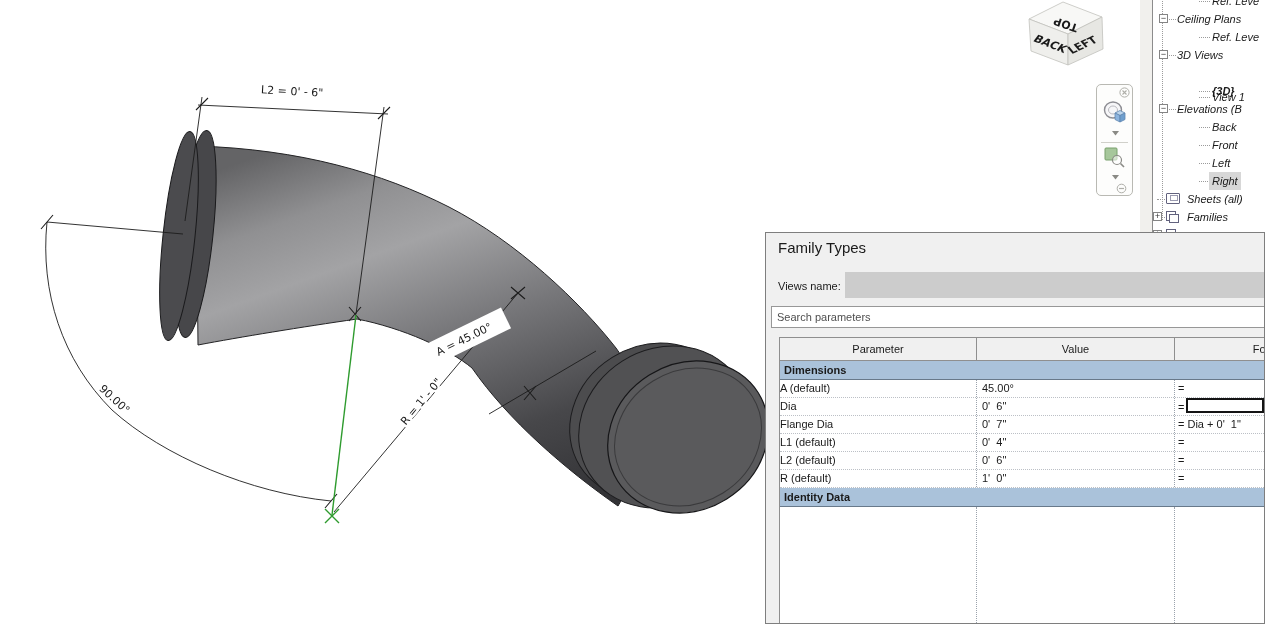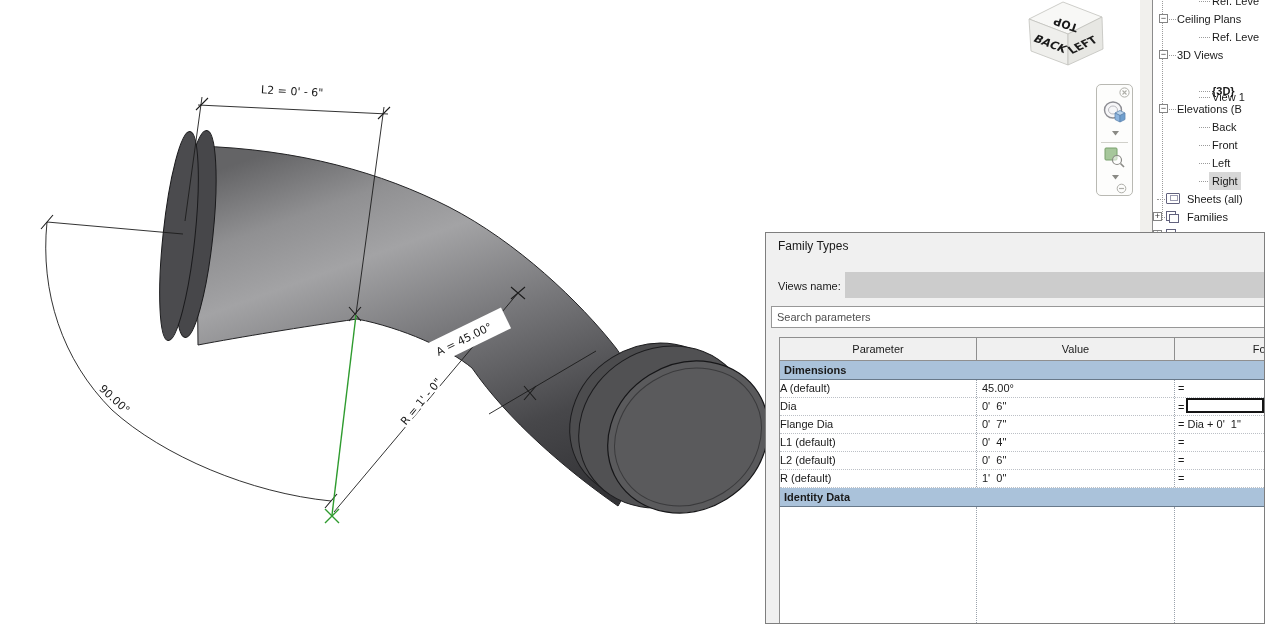--- a/index.html
+++ b/index.html
@@ -6,21 +6,21 @@
   #root{position:relative;width:1265px;height:624px;overflow:hidden;background:#ffffff;
         font-family:"Liberation Sans",sans-serif;font-size:11px;color:#1a1a1a;}
   #scene{position:absolute;left:0;top:0;z-index:0;}
   svg text{font-family:"DejaVu Sans",sans-serif;font-size:11px;fill:#1a1a1a;}
   .halo{paint-order:stroke;stroke:#ffffff;stroke-width:5px;stroke-linejoin:round;}
 
   
   #gutter{position:absolute;left:1140px;top:0;width:12px;height:624px;background:#f1f0ed;z-index:1;}
   #panel-border{position:absolute;left:1152px;top:0;width:1px;height:624px;background:#8c8c8c;z-index:1;}
   #panel-bg{position:absolute;left:1153px;top:0;width:112px;height:624px;background:#ffffff;z-index:1;}
-  #tree{position:absolute;left:1153px;top:0;width:112px;height:232px;overflow:hidden;z-index:2;}
+  #tree{position:absolute;left:1153px;top:0;width:112px;height:232px;overflow:hidden;z-index:2;font-style:italic;}
   .trunk{position:absolute;left:9px;top:-8px;height:228px;width:0;border-left:1px dotted #9b9b9b;}
   .trow{position:absolute;left:0;width:112px;height:18px;line-height:18px;white-space:nowrap;}
   .trow .lbl{position:absolute;top:0;height:18px;}
   .trow .lbl.b{font-weight:bold;}
   .trow .lbl.sel{background:#d7d7d7;padding:0 3px;margin-left:-3px;}
   .exp{position:absolute;top:4px;width:9px;height:9px;border:1px solid #848484;background:#fff;
        font-size:9px;line-height:7px;text-align:center;color:#333;box-sizing:border-box;}
   .stub{position:absolute;top:9px;height:0;border-top:1px dotted #9b9b9b;}
   .stub.c{left:46px;width:11px;} .stub.g{left:16px;width:7px;} .stub.r{left:4px;width:8px;}
   .g-exp{left:6px;} .r-exp{left:0px;}
@@ -33,21 +33,21 @@
 
   
   #navbar{position:absolute;left:1096px;top:84px;width:37px;height:112px;background:#fdfdfc;
           border:1px solid #b9b9b3;border-radius:5px;z-index:2;box-sizing:border-box;}
   #navbar .abs{position:absolute;}
   .nav-div{position:absolute;left:4px;right:4px;top:57px;height:0;border-top:1px solid #d0d0ca;}
 
   
   #dialog{position:absolute;left:765px;top:232px;width:500px;height:392px;background:#f0f0f0;
           border:1px solid #7e7e7e;box-sizing:border-box;overflow:hidden;z-index:5;}
-  #dlg-title{position:absolute;left:12px;top:6px;font-size:12px;}
+  #dlg-title{position:absolute;left:12px;top:6px;font-size:15px;}
   #typename-label{position:absolute;left:12px;top:47px;}
   #typename-field{position:absolute;left:79px;top:39px;width:430px;height:26px;background:#cccccc;}
   #search-input{position:absolute;left:5px;top:73px;width:540px;height:22px;border:1px solid #979797;
                 font-family:"Liberation Sans",sans-serif;font-size:11px;padding:0 5px;color:#333;box-sizing:border-box;background:#fff;}
   #search-input::placeholder{color:#4f4f4f;opacity:1;}
   #ft{position:absolute;left:13px;top:104px;width:487px;height:288px;background:#fff;
       border-left:1px solid #8f8f8f;border-top:1px solid #8f8f8f;overflow:hidden;}
   .fhead{display:flex;width:592px;height:23px;background:#f0f0f0;border-bottom:1px solid #8f8f8f;box-sizing:border-box;}
   .fhead div{flex:none;line-height:22px;text-align:center;border-right:1px solid #8f8f8f;box-sizing:border-box;}
   .fh1{width:197px;} .fh2{width:198px;} .fh3{width:197px;}

